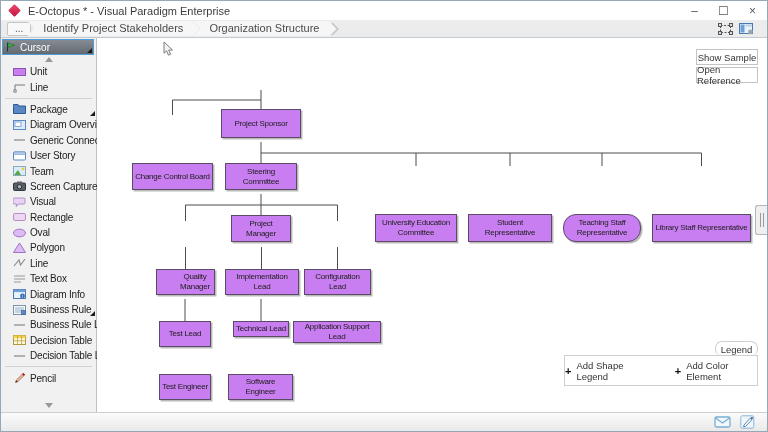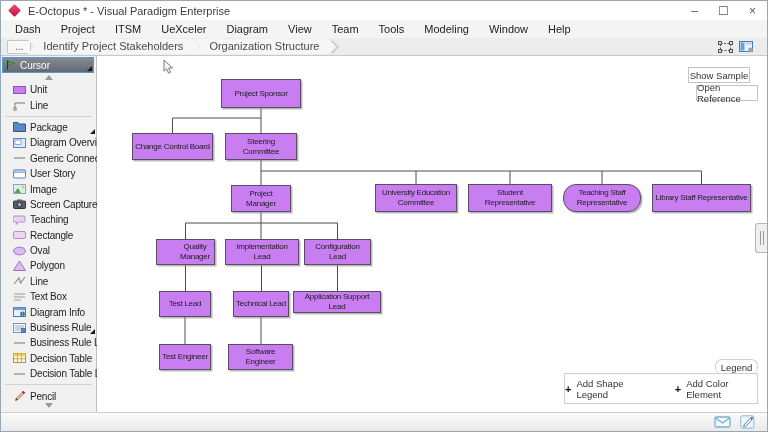--- a/index.html
+++ b/index.html
@@ -41,21 +41,21 @@
   .tool-list { }
   .tool-item { height:15.4px; display:flex; align-items:center; padding-left:11px; position:relative; }
   .tool-item .ticon { width:14px; height:12px; display:flex; align-items:center; justify-content:center; margin-right:4px; flex:0 0 auto; }
   .tool-item .tlabel { font-size:10px; color:#222; white-space:nowrap; letter-spacing:-0.2px; }
   .tool-divider { height:1px; background:#d2d2d2; margin:3px 4px; }
   .toolbox .bottom-arrow { position:absolute; bottom:2px; left:0; }
 
   
   .canvas { flex:1 1 auto; background:#ffffff; position:relative; overflow:hidden; }
   .edges-svg { position:absolute; left:0; top:0; pointer-events:none; }
-  .node { position:absolute; background:var(--node-fill,#c87df0); border:1px solid var(--node-border,#5b4c66); box-shadow:1.5px 1.5px 0 rgba(130,130,130,.55); display:flex; align-items:center; justify-content:center; text-align:center; font-size:8px; letter-spacing:-0.25px; line-height:1.25; color:#1d1d1d; padding:1px 2px; }
+  .node { position:absolute; background:var(--node-fill,#c87df0); border:1px solid var(--node-border,#5b4c66); box-shadow:1.5px 1.5px 0 rgba(130,130,130,.55); display:flex; align-items:center; justify-content:center; text-align:center; font-size:8px; letter-spacing:-0.25px; line-height:1.25; color:#1d1d1d; padding:1px 2px;margin-top:48px; }
   .cv-btn { position:absolute; width:62px; height:16px; background:#fff; border:1px solid #c3c3c3; font-size:9.5px; color:#333; display:flex; align-items:center; justify-content:center; }
   .legend-tab { position:absolute; width:43px; height:15px; background:#fff; border:1px solid #cfcfcf; border-bottom:none; font-size:9.5px; color:#333; display:flex; align-items:center; justify-content:center; }
   .legend-body { position:absolute; width:194px; height:31px; background:#fff; border:1px solid #cfcfcf; display:flex; align-items:center; justify-content:center; gap:26px; }
   .legend-btn { display:flex; align-items:center; gap:5px; font-size:9.5px; color:#333; }
   .legend-btn .plus { font-weight:bold; font-size:11px; color:#111; }
   .panel-handle { position:absolute; right:0; top:167px; width:12px; height:30px; background:#f0f0f0; border:1px solid #b5b5b5; border-right:none; border-radius:3px 0 0 3px; display:flex; align-items:center; justify-content:center; gap:2px; }
   .panel-handle i { display:block; width:1px; height:14px; background:#9a9a9a; }
   .mouse-cursor { position:absolute; left:66px; top:3px; }
 
   
@@ -70,33 +70,20 @@
   <div class="titlebar">
     <span class="vp-logo"></span>
     <span class="title-text">E-Octopus * - Visual Paradigm Enterprise</span>
     <div class="win-controls">
       <span class="win-btn">–</span>
       <span class="win-btn">☐</span>
       <span class="win-btn">×</span>
     </div>
   </div>
 
-  <div class="menubar" id="menubar">
-      <span class="menu-item">Dash</span>
-      <span class="menu-item">Project</span>
-      <span class="menu-item">ITSM</span>
-      <span class="menu-item">UeXceler</span>
-      <span class="menu-item">Diagram</span>
-      <span class="menu-item">View</span>
-      <span class="menu-item">Team</span>
-      <span class="menu-item">Tools</span>
-      <span class="menu-item">Modeling</span>
-      <span class="menu-item">Window</span>
-      <span class="menu-item">Help</span>
-    </div>
 
   <div class="breadcrumb" id="breadcrumb">
     <span class="crumb-box">...</span>
       <span class="crumb">Identify Project Stakeholders</span>
       <span class="crumb">Organization Structure</span>
       <span class="crumb-tail">
         <svg width="9" height="14" viewBox="0 0 9 14">
           <path d="M1,1 L7,7 L1,13" fill="none" stroke="#c0c0c0" stroke-width="1.2"></path>
         </svg>
       </span>
@@ -191,39 +178,39 @@
             <span class="tlabel">User Story</span>
           </div>
           <div class="tool-item">
             <span class="ticon">
               <svg width="13" height="12" viewBox="0 0 13 12">
                 <rect x="0.5" y="1.5" width="12" height="9" fill="#d9ecf9" stroke="#8aa8c0"></rect>
                 <path d="M1,10 L5,5 L8,10 Z" fill="#57a645"></path>
                 <circle cx="10" cy="4" r="1.4" fill="#f0c93f"></circle>
               </svg>
             </span>
-            <span class="tlabel">Image</span>
+            <span class="tlabel">Team</span>
           </div>
           <div class="tool-item">
             <span class="ticon">
               <svg width="13" height="12" viewBox="0 0 13 12">
                 <rect x="0.5" y="3" width="12" height="7.5" rx="1" fill="#5a5f66" stroke="#33373c"></rect>
                 <rect x="4" y="1.5" width="5" height="2.5" fill="#5a5f66"></rect>
                 <circle cx="6.5" cy="6.7" r="2.2" fill="#aab4bf" stroke="#2c3033"></circle>
               </svg>
             </span>
             <span class="tlabel">Screen Capture</span>
           </div>
           <div class="tool-item">
             <span class="ticon">
               <svg width="13" height="12" viewBox="0 0 13 12">
                 <path d="M1,2 h10 a1,1 0 0 1 1,1 v4 a1,1 0 0 1 -1,1 h-5 l-3,2.5 l0.8,-2.5 h-2.8 a1,1 0 0 1 -1,-1 v-4 a1,1 0 0 1 1,-1 Z" fill="#e6d4f2" stroke="#a482c2" stroke-width="0.8"></path>
               </svg>
             </span>
-            <span class="tlabel">Teaching</span>
+            <span class="tlabel">Visual</span>
           </div>
           <div class="tool-item">
             <span class="ticon">
               <svg width="13" height="12" viewBox="0 0 13 12">
                 <rect x="0.5" y="2.5" width="12" height="7" rx="1.5" fill="#edd8f2" stroke="#bb8cc8"></rect>
               </svg>
             </span>
             <span class="tlabel">Rectangle</span>
           </div>
           <div class="tool-item">
@@ -347,27 +334,27 @@
           <div class="node" style="left: 128px; top: 77px; width: 72px; height: 27px;">Steering Committee</div>
           <div class="node" style="left: 134px; top: 129px; width: 60px; height: 27px;">Project Manager</div>
           <div class="node" style="left: 278px; top: 128px; width: 82px; height: 28px;">University Education Committee</div>
           <div class="node" style="left: 371px; top: 128px; width: 84px; height: 28px;">Student Representative</div>
           <div class="node" style="left: 466px; top: 128px; width: 78px; height: 28px; border-radius: 13px;">Teaching Staff Representative</div>
           <div class="node" style="left: 555px; top: 128px; width: 99px; height: 28px;">Library Staff Representative</div>
           <div class="node" style="left: 59px; top: 183px; width: 59px; height: 26px; padding-left: 21px;">Quality Manager</div>
           <div class="node" style="left: 128px; top: 183px; width: 74px; height: 26px;">Implementation Lead</div>
           <div class="node" style="left: 207px; top: 183px; width: 67px; height: 26px;">Configuration Lead</div>
           <div class="node" style="left: 62px; top: 235px; width: 52px; height: 26px;">Test Lead</div>
-          <div class="node" style="left: 136px; top: 235px; width: 56px; height: 26px;">Technical Lead</div>
+          <div class="node" style="left: 136px; top: 235px; width: 56px; height: 16px;">Technical Lead</div>
           <div class="node" style="left: 196px; top: 235px; width: 88px; height: 22px;">Application Support Lead</div>
           <div class="node" style="left: 62px; top: 288px; width: 52px; height: 26px;">Test Engineer</div>
           <div class="node" style="left: 131px; top: 288px; width: 65px; height: 26px;">Software Engineer</div>
         </div>
 
-      <div class="cv-btn" style="right:17px; top:11px;margin-left:12px;">Show Sample</div>
+      <div class="cv-btn" style="right:9px; top:11px;margin-left:12px;">Show Sample</div>
       <div class="cv-btn" style="right:9px; top:29px;">Open Reference</div>
 
       <div class="legend-tab" style="right:9px; top:303px;border-radius:7px;">Legend</div>
       <div class="legend-body" style="right:9px; top:317px;">
         <span class="legend-btn">
           <span class="plus">+</span>
           <span>Add Shape Legend</span>
         </span>
         <span class="legend-btn">
           <span class="plus">+</span>

